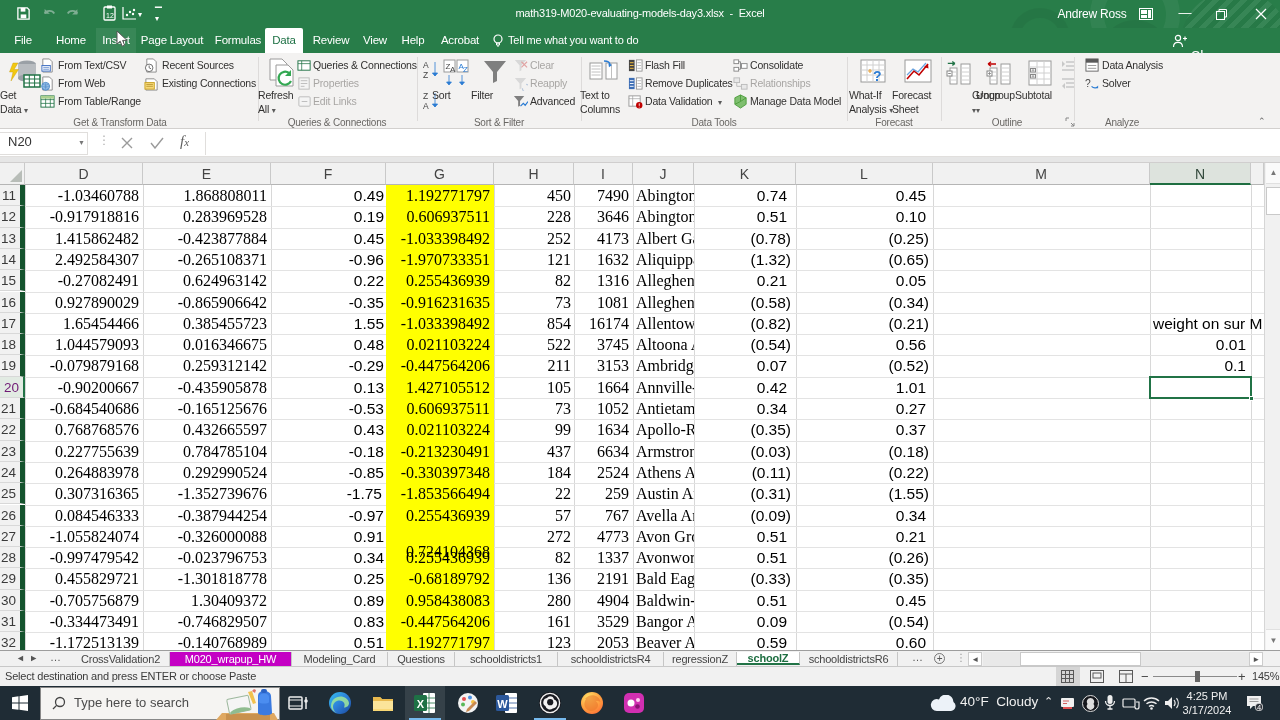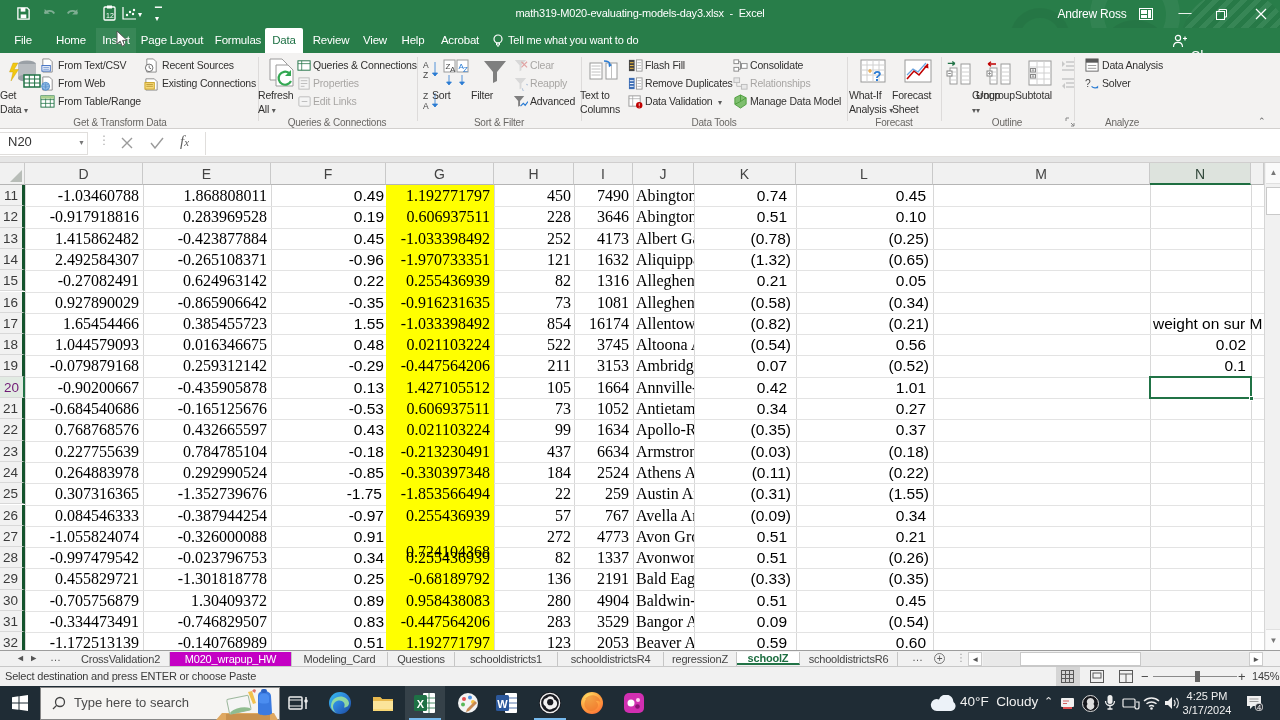--- a/index.html
+++ b/index.html
@@ -21,21 +21,21 @@
 .rlabel{position:absolute;font-size:10.5px;letter-spacing:-0.2px;color:#323130;white-space:nowrap;}
 .rlabel.gray{color:#a8a6a4;}
 .bigl{position:absolute;font-size:10.5px;letter-spacing:-0.2px;line-height:14px;color:#323130;white-space:nowrap;}
 .dd{color:#5a5a5a;font-size:8px;}
 
 #fbar{left:0;top:130px;width:1280px;height:27px;background:#fff;border-bottom:1px solid #e1dfdd;}
 #fgap{left:0;top:157px;width:1280px;height:6px;background:#e6e6e6;border-bottom:1px solid #d0cece;}
 
 #grid{left:0;top:163px;width:1264px;height:487px;background:#fff;overflow:hidden;}
 .colhdr{position:absolute;top:0;height:22px;background:#f1f1f1;border-bottom:1px solid #b5b5b5;border-right:1px solid #c9c9c9;font-size:14px;color:#444;text-align:center;line-height:22px;}
-.rowhdr{position:absolute;left:0;width:25px;background:#f1f1f1;border-right:3px solid #14532d;border-bottom:1px solid #d8d8d8;font-size:13.5px;color:#3a3a3a;text-align:right;padding-right:4px;}
+.rowhdr{position:absolute;left:0;width:25px;background:#f1f1f1;border-right:5px solid #14532d;border-bottom:1px solid #d8d8d8;font-size:13.5px;color:#3a3a3a;text-align:right;padding-right:4px;}
 .vline{position:absolute;width:1px;background:#d8d8d8;}
 .hline{position:absolute;height:1px;background:#e3e3e3;}
 .cell{position:absolute;white-space:nowrap;overflow:hidden;font-size:15px;color:#000;}
 .ser{font-family:"Liberation Serif",serif;font-size:16px;}
 .san{font-family:"Liberation Sans",sans-serif;font-size:15.5px;}
 .num{text-align:right;}
 
 #vsb{left:1264px;top:163px;width:16px;height:487px;background:#f1f1f1;border-left:1px solid #d6d6d6;}
 
 #tabbar{left:0;top:650px;width:1280px;height:16px;background:#f1f1f1;border-top:1px solid #9d9d9d;font-size:11px;letter-spacing:-0.2px;color:#444;}
@@ -615,36 +615,36 @@
 <div class="cell ser num" style="left:386px;width:108px;top:426.7px;height:21.3px;line-height:21.3px;padding-right:4px;padding-left:3px;">0.958438083</div>
 <div class="cell ser num" style="left:494px;width:80px;top:426.7px;height:21.3px;line-height:21.3px;padding-right:3px;padding-left:3px;">280</div>
 <div class="cell ser num" style="left:574px;width:59px;top:426.7px;height:21.3px;line-height:21.3px;padding-right:4px;padding-left:3px;">4904</div>
 <div class="cell ser" style="left:633px;width:61px;top:426.7px;height:21.3px;line-height:21.3px;padding-right:0px;padding-left:3px;">Baldwin-W</div>
 <div class="cell san num" style="left:694px;width:102px;top:426.7px;height:21.3px;line-height:21.3px;padding-right:9px;padding-left:3px;">0.51</div>
 <div class="cell san num" style="left:796px;width:137px;top:426.7px;height:21.3px;line-height:21.3px;padding-right:7px;padding-left:3px;">0.45</div>
 <div class="cell ser num" style="left:25px;width:118px;top:448.0px;height:21.3px;line-height:21.3px;padding-right:4px;padding-left:3px;">-0.334473491</div>
 <div class="cell ser num" style="left:143px;width:128px;top:448.0px;height:21.3px;line-height:21.3px;padding-right:4px;padding-left:3px;">-0.746829507</div>
 <div class="cell san num" style="left:271px;width:115px;top:448.0px;height:21.3px;line-height:21.3px;padding-right:2px;padding-left:3px;">0.83</div>
 <div class="cell ser num" style="left:386px;width:108px;top:448.0px;height:21.3px;line-height:21.3px;padding-right:4px;padding-left:3px;">-0.447564206</div>
-<div class="cell ser num" style="left:494px;width:80px;top:448.0px;height:21.3px;line-height:21.3px;padding-right:3px;padding-left:3px;">283</div>
+<div class="cell ser num" style="left:494px;width:80px;top:448.0px;height:21.3px;line-height:21.3px;padding-right:3px;padding-left:3px;">161</div>
 <div class="cell ser num" style="left:574px;width:59px;top:448.0px;height:21.3px;line-height:21.3px;padding-right:4px;padding-left:3px;">3529</div>
 <div class="cell ser" style="left:633px;width:61px;top:448.0px;height:21.3px;line-height:21.3px;padding-right:0px;padding-left:3px;">Bangor Are</div>
 <div class="cell san num" style="left:694px;width:102px;top:448.0px;height:21.3px;line-height:21.3px;padding-right:9px;padding-left:3px;">0.09</div>
 <div class="cell san num" style="left:796px;width:137px;top:448.0px;height:21.3px;line-height:21.3px;padding-right:4px;padding-left:3px;">(0.54)</div>
 <div class="cell ser num" style="left:25px;width:118px;top:469.3px;height:21.3px;line-height:21.3px;padding-right:4px;padding-left:3px;">-1.172513139</div>
 <div class="cell ser num" style="left:143px;width:128px;top:469.3px;height:21.3px;line-height:21.3px;padding-right:4px;padding-left:3px;">-0.140768989</div>
 <div class="cell san num" style="left:271px;width:115px;top:469.3px;height:21.3px;line-height:21.3px;padding-right:2px;padding-left:3px;">0.51</div>
 <div class="cell ser num" style="left:386px;width:108px;top:469.3px;height:21.3px;line-height:21.3px;padding-right:4px;padding-left:3px;">1.192771797</div>
 <div class="cell ser num" style="left:494px;width:80px;top:469.3px;height:21.3px;line-height:21.3px;padding-right:3px;padding-left:3px;">123</div>
 <div class="cell ser num" style="left:574px;width:59px;top:469.3px;height:21.3px;line-height:21.3px;padding-right:4px;padding-left:3px;">2053</div>
 <div class="cell ser" style="left:633px;width:61px;top:469.3px;height:21.3px;line-height:21.3px;padding-right:0px;padding-left:3px;">Beaver Are</div>
 <div class="cell san num" style="left:694px;width:102px;top:469.3px;height:21.3px;line-height:21.3px;padding-right:9px;padding-left:3px;">0.59</div>
 <div class="cell san num" style="left:796px;width:137px;top:469.3px;height:21.3px;line-height:21.3px;padding-right:7px;padding-left:3px;">0.60</div>
 <div class="cell san" style="left:1150px;width:114px;top:149.8px;height:21.3px;line-height:21.3px;padding-right:0px;padding-left:3px;">weight on sur M</div>
-<div class="cell san num" style="left:1150px;width:101px;top:171.1px;height:21.3px;line-height:21.3px;padding-right:5px;padding-left:3px;">0.02</div>
+<div class="cell san num" style="left:1150px;width:101px;top:171.1px;height:21.3px;line-height:21.3px;padding-right:5px;padding-left:3px;">0.01</div>
 <div class="cell san num" style="left:1150px;width:101px;top:192.4px;height:21.3px;line-height:21.3px;padding-right:5px;padding-left:3px;">0.1</div>
 <div class="abs" style="left:1149px;top:212.7px;width:103px;height:23.3px;border:2px solid #217346;background:#fff;"></div>
 <div class="abs" style="left:1249px;top:233.0px;width:5px;height:5px;background:#217346;border:1px solid #fff;"></div>
 </div>
 <div id="vsb" class="abs">
 <div class="abs" style="left:1px;top:0;width:15px;height:21px;background:#fafafa;border-bottom:1px solid #e0e0e0;text-align:center;font-size:8px;color:#777;line-height:20px;">▲</div>
 <div class="abs" style="left:1px;top:24px;width:15px;height:28px;background:#fff;border:1px solid #c9c9c9;"></div>
 <div class="abs" style="left:1px;top:466px;width:15px;height:21px;background:#fafafa;border-top:1px solid #e0e0e0;text-align:center;font-size:8px;color:#777;line-height:21px;">▼</div>
 </div>
 <div id="tabbar" class="abs">

